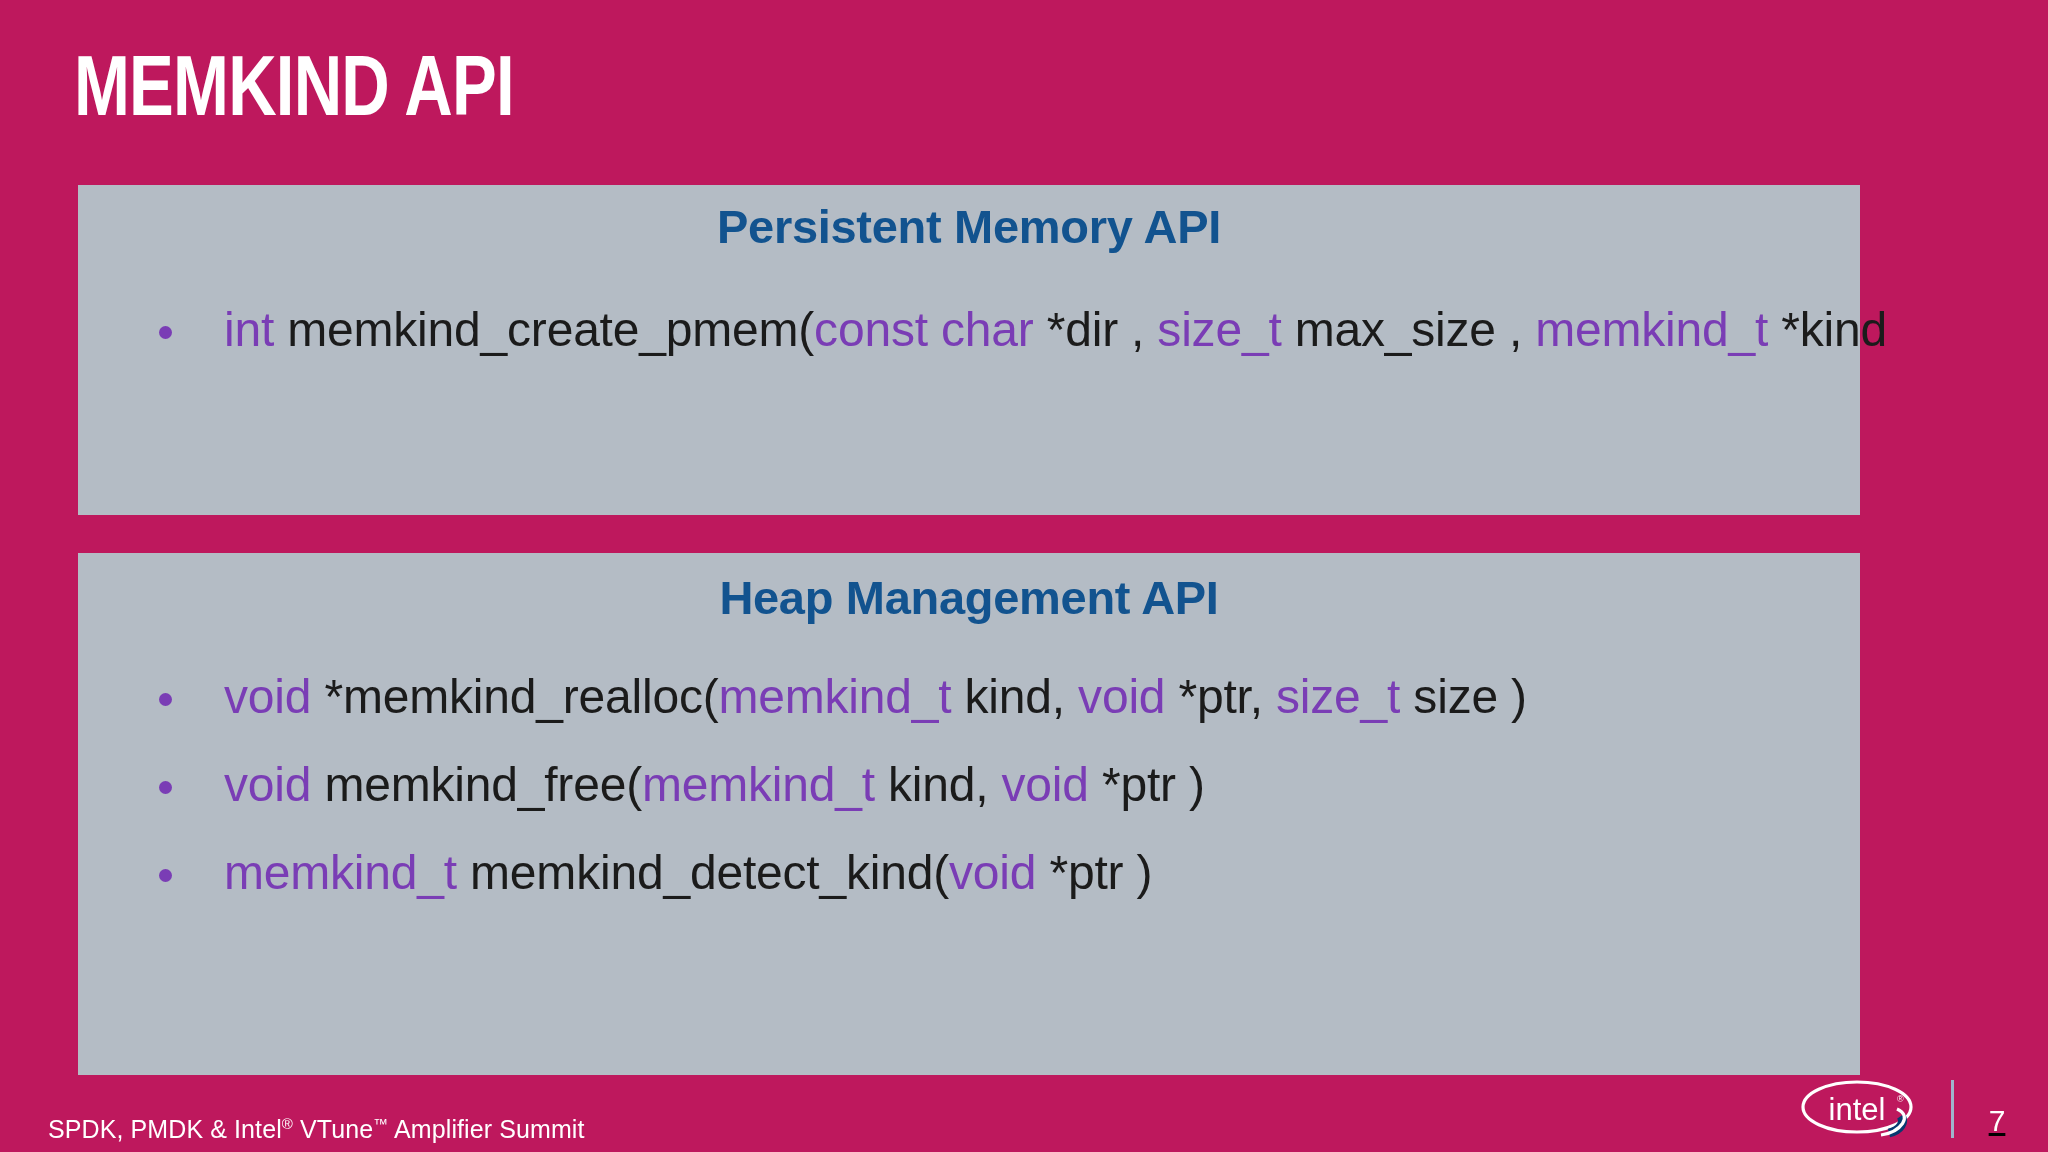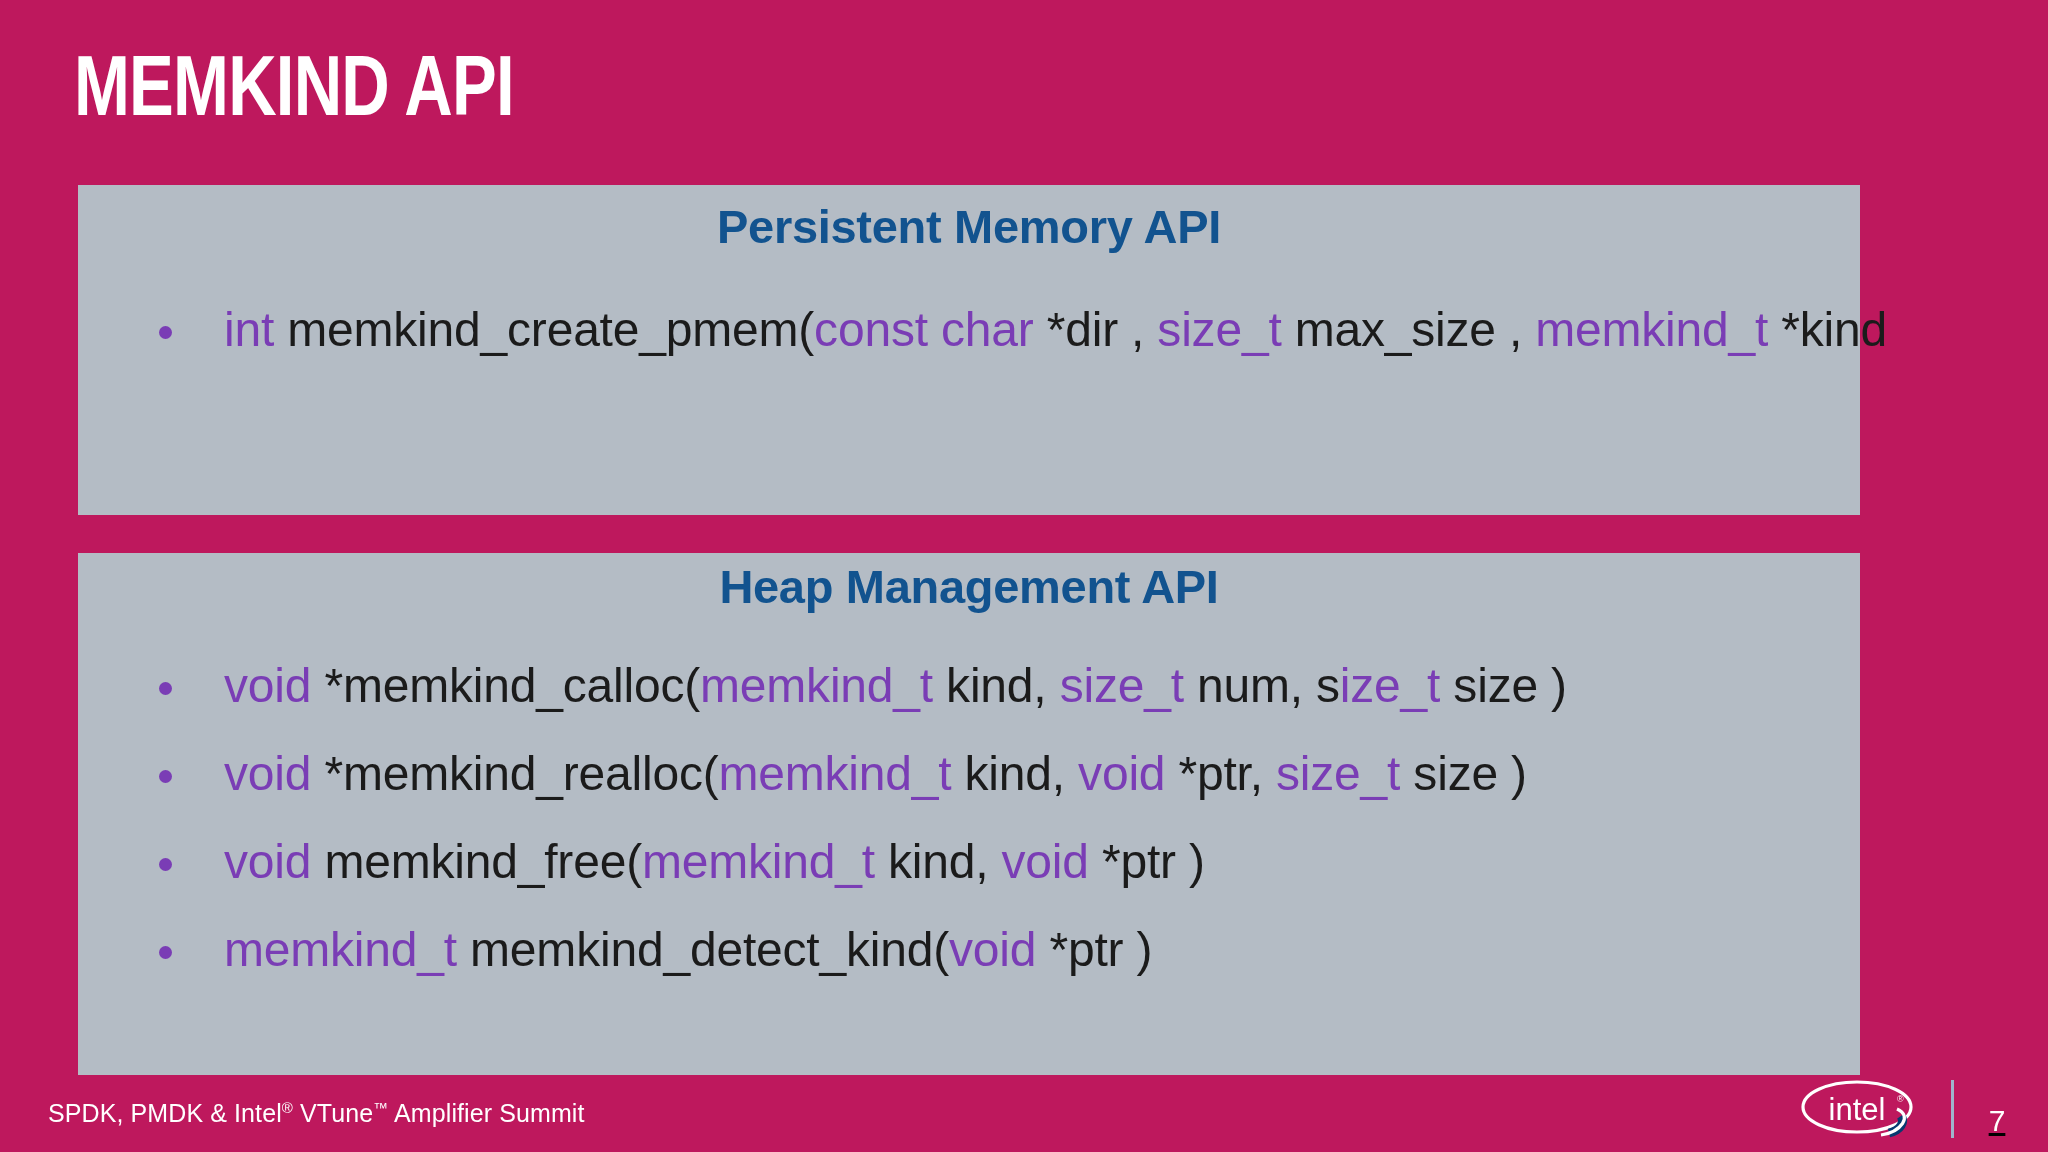--- a/index.html
+++ b/index.html
@@ -46,21 +46,21 @@
   .panel-header {
     text-align: center;
     font-size: 47px;
     font-weight: 700;
     color: #12538f;
     letter-spacing: -0.3px;
     padding-top: 15px;
     font-family: "Liberation Sans", sans-serif;
   }
   .panel-pmem .panel-header { padding-top: 14px; }
-  .panel-heap .panel-header { padding-top: 6px; }
+  .panel-heap .panel-header { padding-top: 17px; }
 
   
   .code-list {
     margin: 0;
     padding: 0;
     list-style: none;
   }
   .panel-pmem .code-list { margin-top: 32px; }
   .panel-heap .code-list { margin-top: 28px; }
 
@@ -86,21 +86,21 @@
     background: #7a3db5;
   }
 
   .kw   { color: #7a3db5; }
   .plain{ color: #1b1b1b; }
 
   
   .footer-text {
     position: absolute;
     left: 48px;
-    bottom: 24px;
+    bottom: 8px;
     font-size: 25px;
     color: #ffffff;
     letter-spacing: 0.1px;
     white-space: nowrap;
   }
   .footer-text sup {
     font-size: 15px;
     vertical-align: super;
     line-height: 0;
   }
@@ -142,21 +142,20 @@
   <div class="panel panel-pmem">
     <div class="panel-header">Persistent Memory API</div>
     <ul class="code-list">
       <li class="code-line"><span class="kw">int </span><span class="plain">memkind_create_pmem(</span><span class="kw">const char </span><span class="plain"> *dir , </span><span class="kw">size_t </span><span class="plain"> max_size , </span><span class="kw">memkind_t </span><span class="plain"> *kind</span></li>
     </ul>
   </div>
 
   <div class="panel panel-heap">
     <div class="panel-header">Heap Management API</div>
     <ul class="code-list">
-      <li class="code-line"><span class="kw">void </span><span class="plain">*memkind_calloc(</span><span class="kw">memkind_t</span><span class="plain"> kind, </span><span class="kw">size_t</span><span class="plain"> num, s</span><span class="kw">ize_t</span><span class="plain"> size )</span></li>
       <li class="code-line"><span class="kw">void </span><span class="plain">*memkind_realloc(</span><span class="kw">memkind_t</span><span class="plain"> kind, </span><span class="kw">void</span><span class="plain"> *ptr, </span><span class="kw">size_t</span><span class="plain"> size )</span></li>
       <li class="code-line"><span class="kw">void </span><span class="plain">memkind_free(</span><span class="kw">memkind_t</span><span class="plain"> kind, </span><span class="kw">void</span><span class="plain"> *ptr )</span></li>
       <li class="code-line"><span class="kw">memkind_t</span><span class="plain"> memkind_detect_kind(</span><span class="kw">void</span><span class="plain"> *ptr )</span></li>
     </ul>
   </div>
 
   <div class="footer-text">
     <span>SPDK, PMDK &amp; Intel</span><sup>®</sup><span> VTune</span><sup>™</sup><span> Amplifier Summit</span>
   </div>
 

